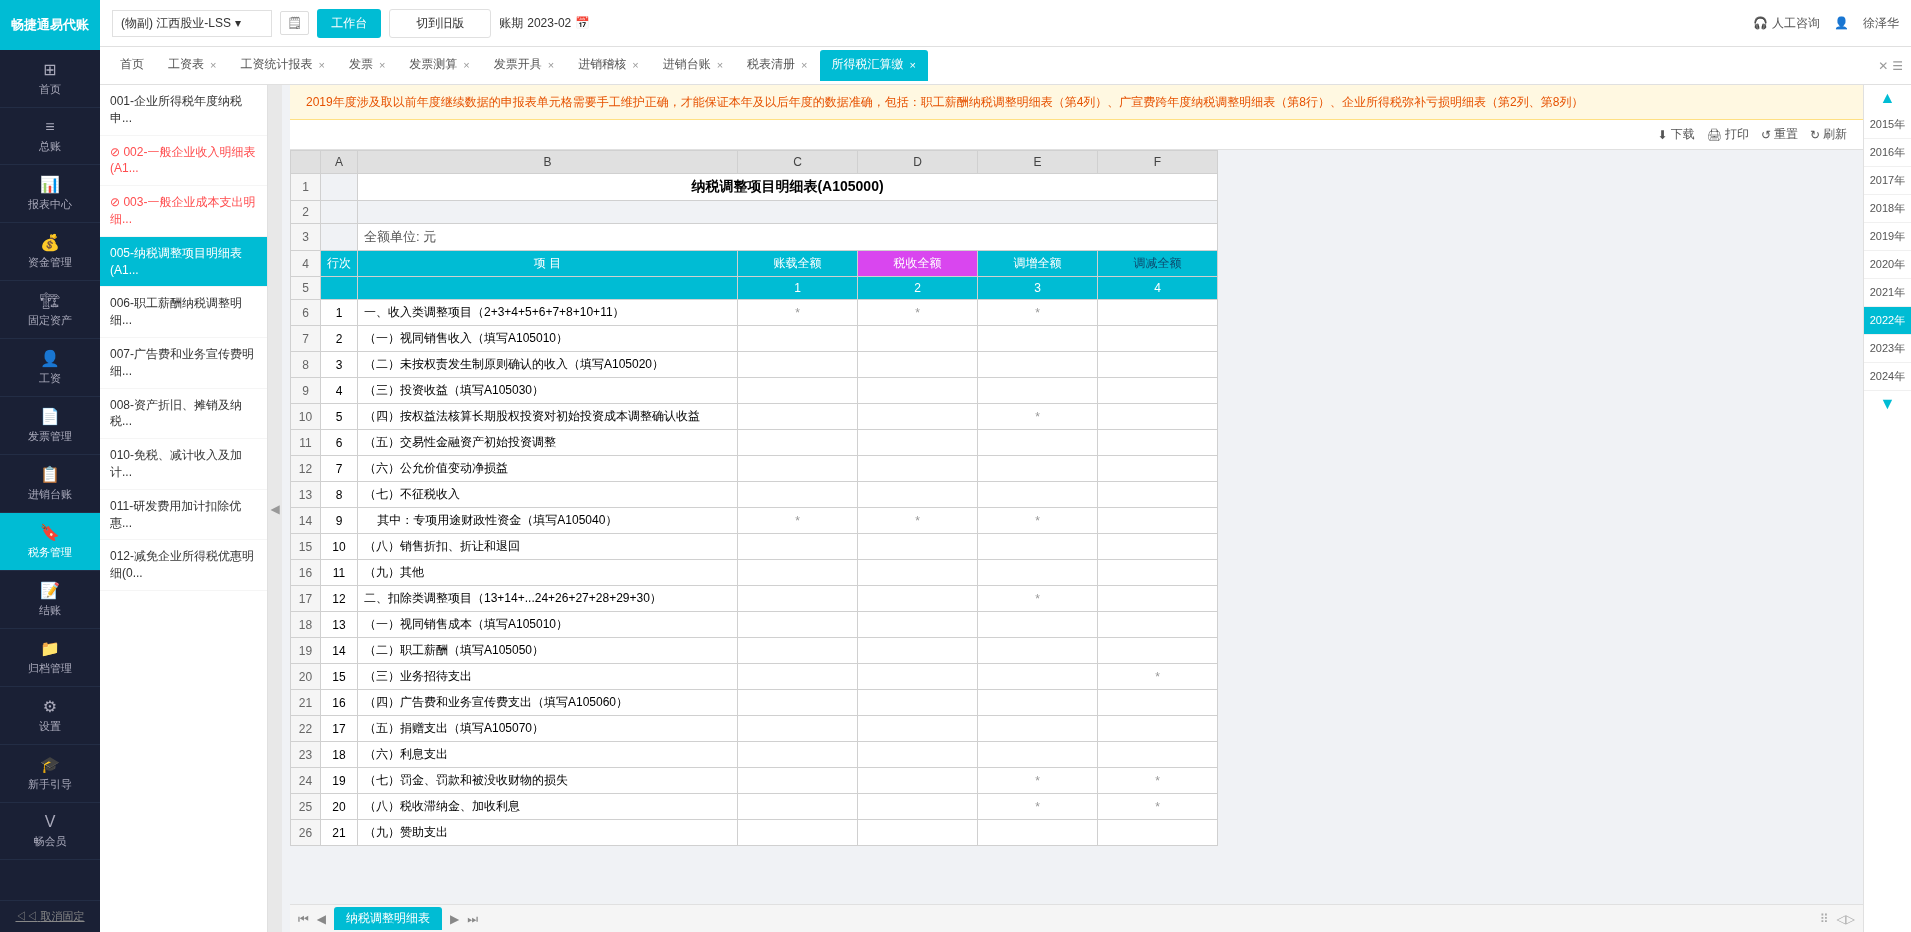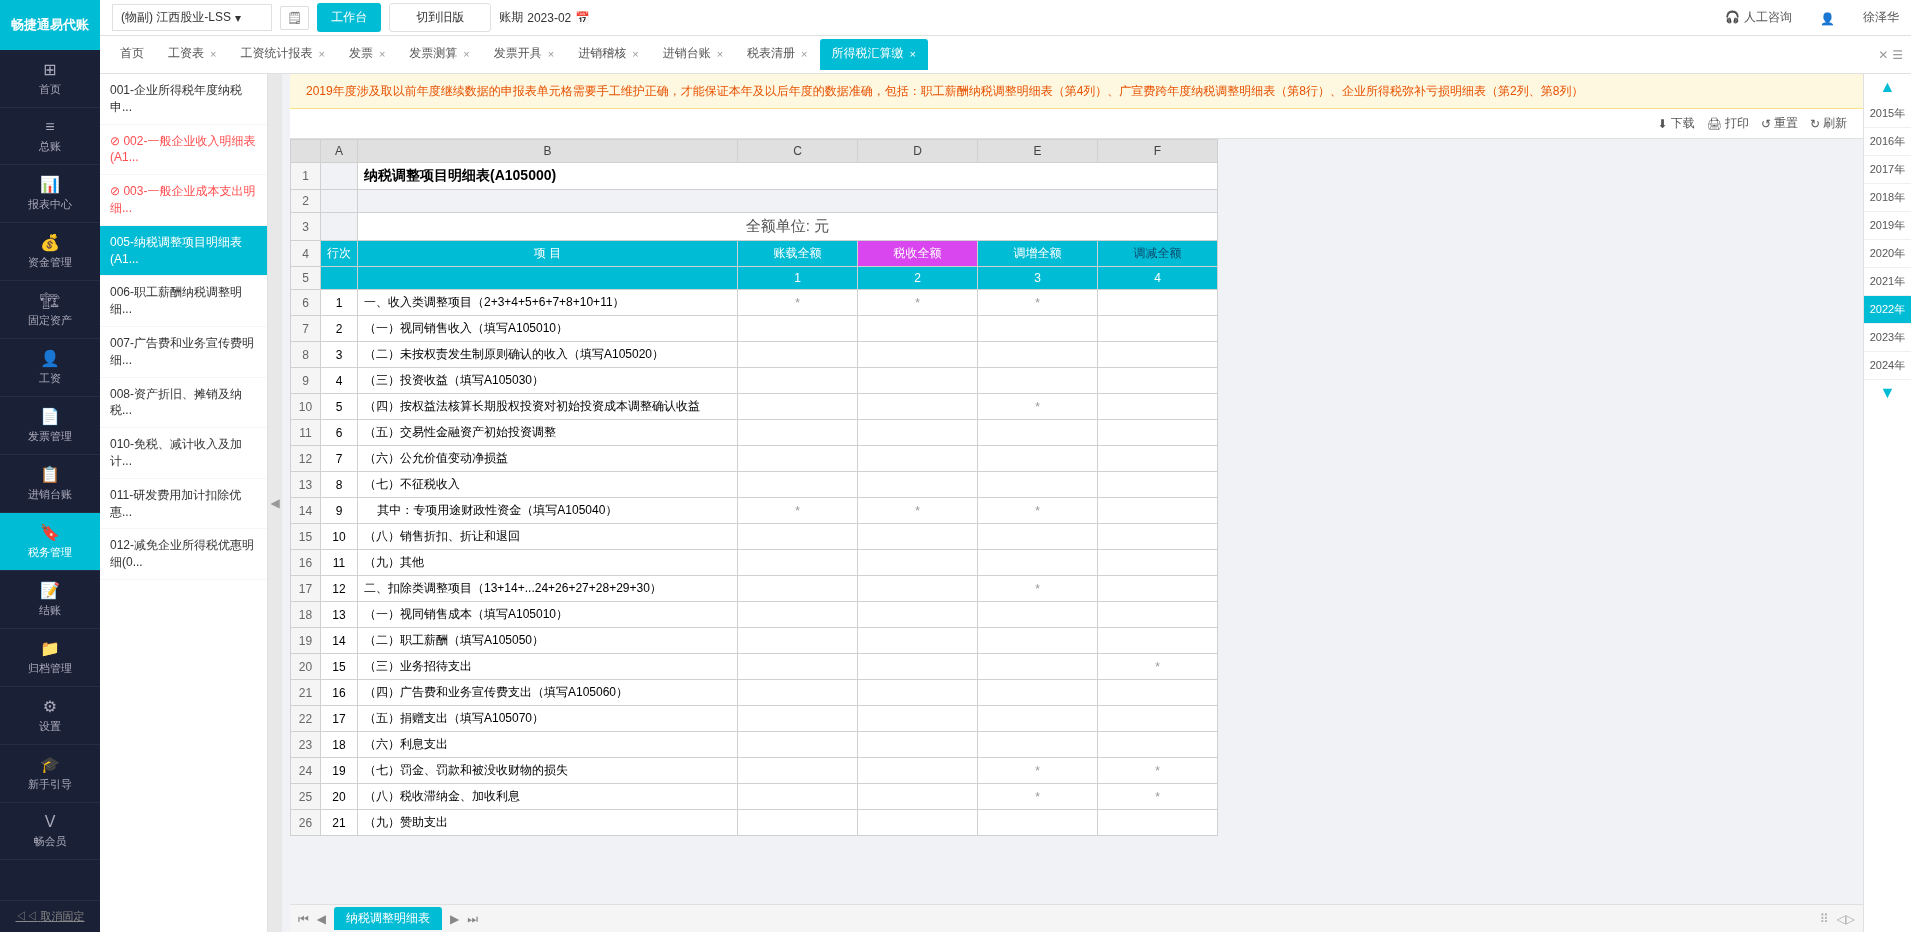--- a/index.html
+++ b/index.html
@@ -10,27 +10,27 @@
     .sidebar-logo { background: #00bcd4; padding: 12px 8px; font-size: 13px; font-weight: bold; color: #fff; text-align: center; line-height: 1.3; height: 50px; display: flex; align-items: center; justify-content: center; }
     .sidebar-item { display: flex; flex-direction: column; align-items: center; padding: 10px 5px; cursor: pointer; color: #aab; font-size: 11px; border-bottom: 1px solid #232d45; }
     .sidebar-item.active { background: #00bcd4; color: #fff; }
     .sidebar-item .icon { font-size: 16px; margin-bottom: 3px; }
     .sidebar-footer { margin-top: auto; padding: 8px; border-top: 1px solid #232d45; font-size: 11px; color: #888; text-align: center; cursor: pointer; text-decoration: underline; }
 
     
     .main { flex: 1; display: flex; flex-direction: column; overflow: hidden; }
 
     
-    .topbar { background: #fff; border-bottom: 1px solid #e0e0e0; display: flex; align-items: center; padding: 0 12px; height: 36px; gap: 8px; flex-shrink: 0; }
+    .topbar { background: #fff; border-bottom: 1px solid #e0e0e0; display: flex; align-items: center; padding: 0 12px; height: 47px; gap: 8px; flex-shrink: 0; }
     .topbar-company { background: #fff; border: 1px solid #e0e0e0; padding: 4px 8px; font-size: 12px; color: #333; display: flex; align-items: center; gap: 4px; cursor: pointer; min-width: 160px; }
     .topbar-icon-btn { border: 1px solid #ddd; background: #fff; padding: 4px 6px; cursor: pointer; border-radius: 2px; font-size: 12px; color: #555; }
     .btn-worktable { background: #00bcd4; color: #fff; border: none; padding: 6px 14px; border-radius: 3px; cursor: pointer; font-size: 12px; }
     .btn-oldver { background: #fff; border: 1px solid #e0e0e0; padding: 5px 26px; border-radius: 3px; cursor: pointer; font-size: 12px; color: #333; }
     .period-info { font-size: 12px; color: #333; display: flex; align-items: center; gap: 4px; }
-    .topbar-right { margin-left: auto; display: flex; align-items: flex-end; gap: 28px; font-size: 12px; color: #555; }
+    .topbar-right { margin-left: auto; display: flex; align-items: center; gap: 14px; font-size: 12px; color: #555; }
 
     
     .nav-tabs { background: #fff; border-bottom: 1px solid #e0e0e0; display: flex; align-items: center; padding: 0 8px; height: 38px; flex-shrink: 0; overflow-x: auto; }
     .nav-tab { padding: 6px 12px; font-size: 12px; color: #555; cursor: pointer; white-space: nowrap; border-bottom: 2px solid transparent; display: flex; align-items: center; gap: 4px; }
     .nav-tab.active { color: #fff; background: #00bcd4; border-radius: 3px 3px 0 0; }
     .nav-tab .close { font-size: 11px; color: #999; margin-left: 2px; }
     .nav-tab.active .close { color: #fff; }
     .nav-tabs-end { margin-left: auto; display: flex; align-items: center; gap: 4px; }
 
     
@@ -269,33 +269,33 @@
               <th class="col-header" style="width:120px;">D</th>
               <th class="col-header" style="width:120px;">E</th>
               <th class="col-header" style="width:120px;">F</th>
             </tr>
           </thead>
           <tbody>
 
             <tr>
               <td class="row-num">1</td>
               <td></td>
-              <td class="title-row" colspan="5" style="font-weight:bold;font-size:14px;background:#fff;">纳税调整项目明细表(A105000)</td>
+              <td class="title-row" colspan="5" style="text-align:center;font-weight:bold;font-size:14px;background:#fff;">纳税调整项目明细表(A105000)</td>
             </tr>
 
             <tr>
               <td class="row-num">2</td>
               <td></td>
               <td colspan="5"></td>
             </tr>
 
             <tr>
               <td class="row-num">3</td>
               <td></td>
-              <td colspan="5" style="text-align:center;font-size:15px;color:#555;background:#fff;">全额单位: 元</td>
+              <td colspan="5" style="text-align:left;font-size:13px;color:#555;background:#fff;">全额单位: 元</td>
             </tr>
 
             <tr>
               <td class="row-num">4</td>
               <td style="background:#00bcd4;color:#fff;text-align:center;">行次</td>
               <td style="background:#00bcd4;color:#fff;text-align:center;">项 目</td>
               <td style="background:#00bcd4;color:#fff;text-align:center;">账载全额</td>
               <td style="background:#d946ef;color:#fff;text-align:center;">税收全额</td>
               <td style="background:#00bcd4;color:#fff;text-align:center;">调增全额</td>
               <td style="background:#00bcd4;color:#0c4a6e;text-align:center;margin-top:33px;">调减全额</td>

